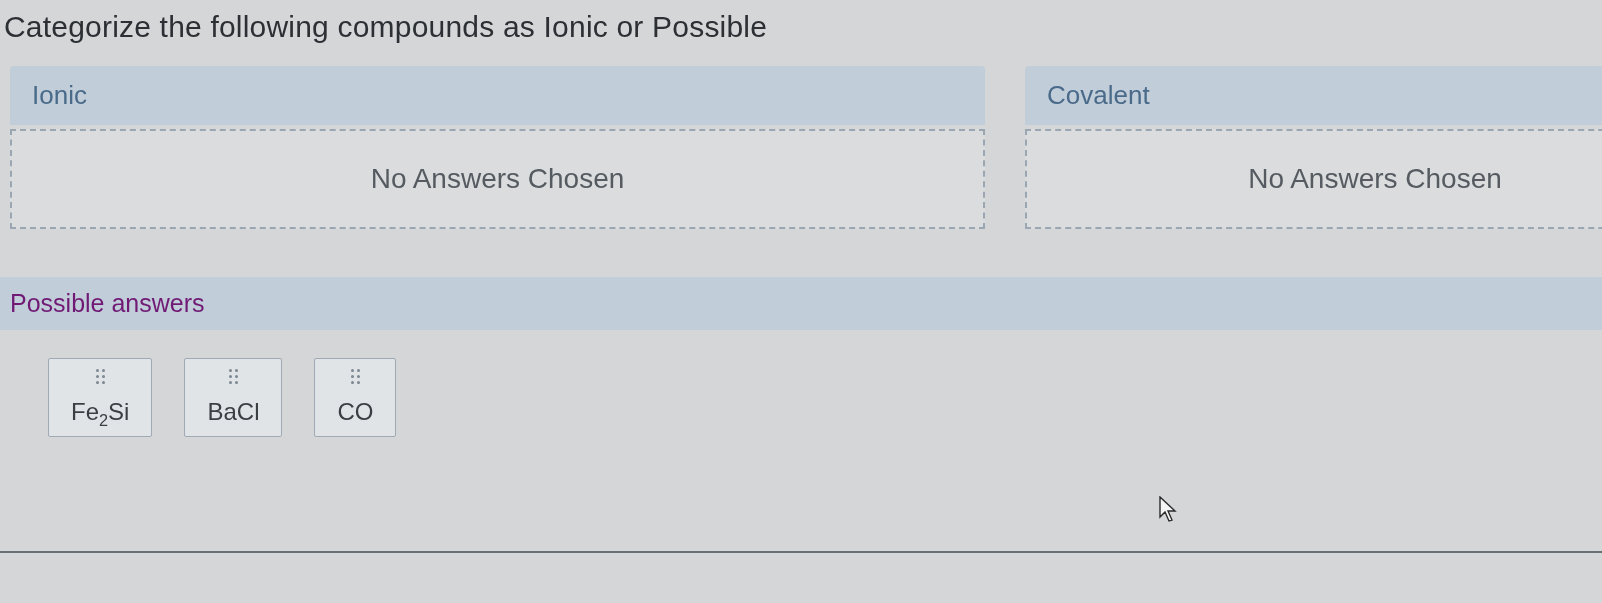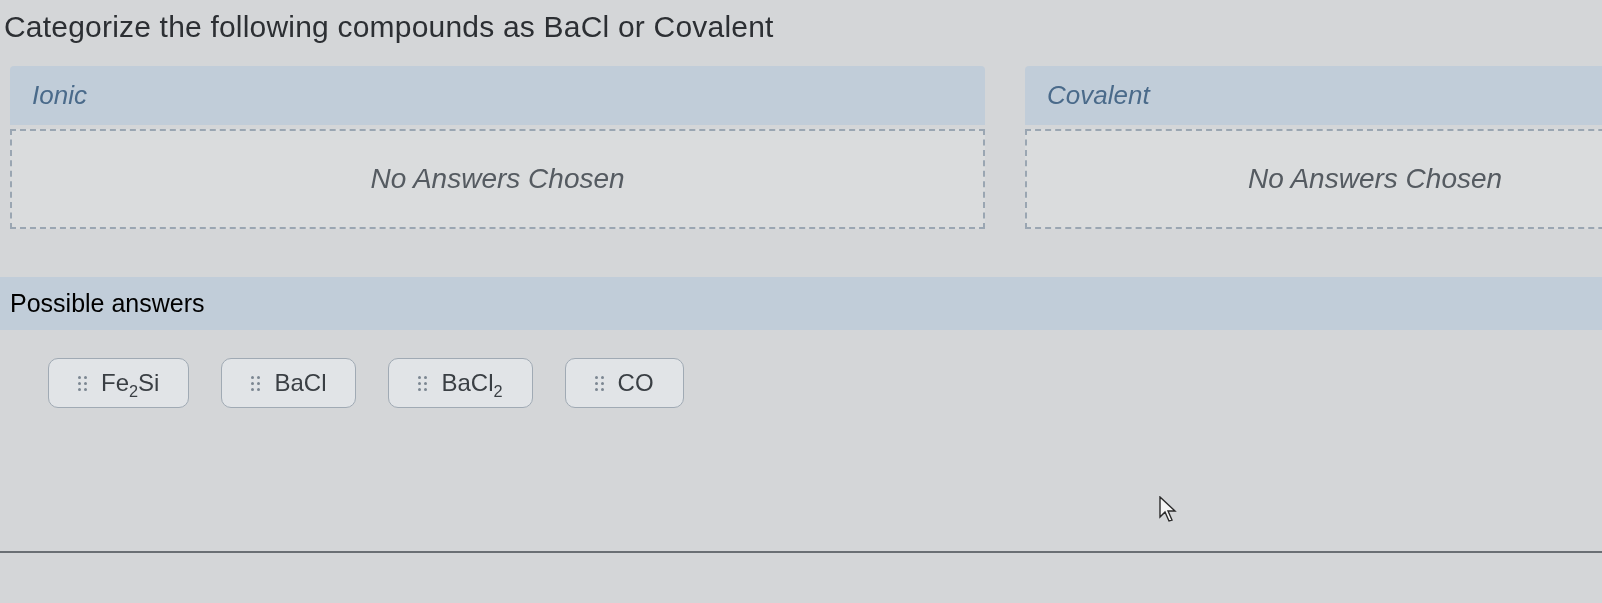--- a/index.html
+++ b/index.html
@@ -15,21 +15,20 @@
   .question-prompt {
     font-size: 30px;
     padding: 10px 4px 22px 4px;
     color: #2c2f33;
     letter-spacing: 0.2px;
   }
   .categories {
     display: flex;
     gap: 40px;
     padding: 0 10px;
-    font-style: italic;
   }
   .category {
     flex-shrink: 0;
   }
   .category.ionic { width: 975px; }
   .category.covalent { width: 700px; }  
   .category-header {
     background: #c1cdd9;
     color: #4a6a8a;
     font-size: 26px;
@@ -46,42 +45,43 @@
     justify-content: center;
     color: #555b61;
     font-size: 28px;
     margin-top: 4px;
   }
   .possible-section {
     margin-top: 48px;
   }
   .possible-header {
     background: #c1cdd9;
-    color: #000000;
+    color: #701a75;
     font-size: 25px;
     padding: 12px 10px;
   }
   .answers-row {
     display: flex;
     gap: 32px;
     padding: 28px 48px 40px 48px;
     background: #d4d6d8;
   }
   .chip {
     display: inline-flex;
     align-items: center;
     gap: 14px;
     border: 1px solid #a0aab4;
     background: #e1e4e7;
-    padding: 10px 29px;
+    padding: 10px 22px;
     font-size: 24px;
     color: #3a3f44;
-    border-radius: 10px;
+    border-radius: 2px;
     cursor: grab;
     user-select: none;
+    flex-direction: column;
   }
   .grip {
     display: grid;
     grid-template-columns: repeat(2, 3px);
     grid-auto-rows: 3px;
     gap: 3px;
   }
   .grip span {
     width: 3px; height: 3px; background: #7c8792; border-radius: 50%;
   }
@@ -99,21 +99,21 @@
     top: 496px;
     width: 22px;
     height: 28px;
     pointer-events: none;
   }
   .cursor svg { width: 100%; height: 100%; }
 </style>
 </head>
 <body>
 
-<div class="question-prompt">Categorize the following compounds as BaCl or Covalent</div>
+<div class="question-prompt">Categorize the following compounds as Ionic or Possible</div>
 
 <div class="categories">
 
   <div class="category ionic">
     <div class="category-header">Ionic</div>
     <div class="drop-zone">
       <span>No Answers Chosen</span>
     </div>
   </div>
 
@@ -153,31 +153,20 @@
       </div>
       <div class="chip">
         <span class="grip">
           <span></span>
           <span></span>
           <span></span>
           <span></span>
           <span></span>
           <span></span>
         </span>
-        <span>BaCl<span class="sub">2</span></span>
-      </div>
-      <div class="chip">
-        <span class="grip">
-          <span></span>
-          <span></span>
-          <span></span>
-          <span></span>
-          <span></span>
-          <span></span>
-        </span>
         <span>CO</span>
       </div>
     </div>
 </div>
 
 <div class="bottom-line"></div>
 
 <div class="cursor">
   <svg viewBox="0 0 20 28">
       <path d="M1 1 L1 21 L6 16 L10 25 L13 24 L9 15 L16 15 Z" fill="#f5f5f5" stroke="#2b2b2b" stroke-width="1.4"></path>

